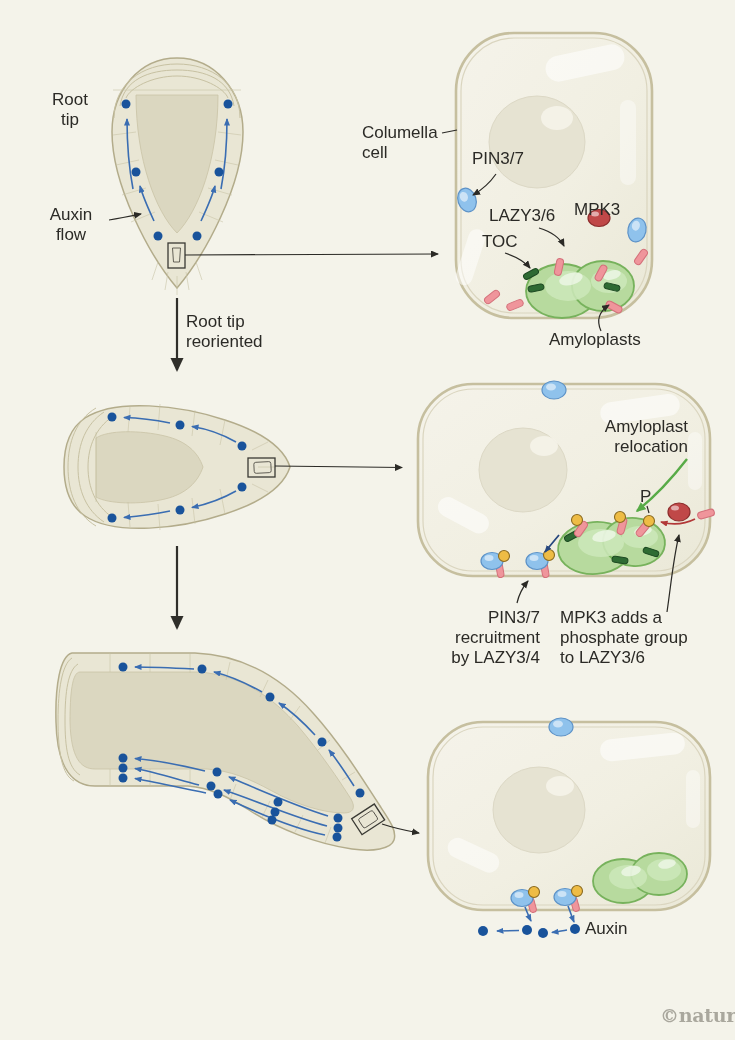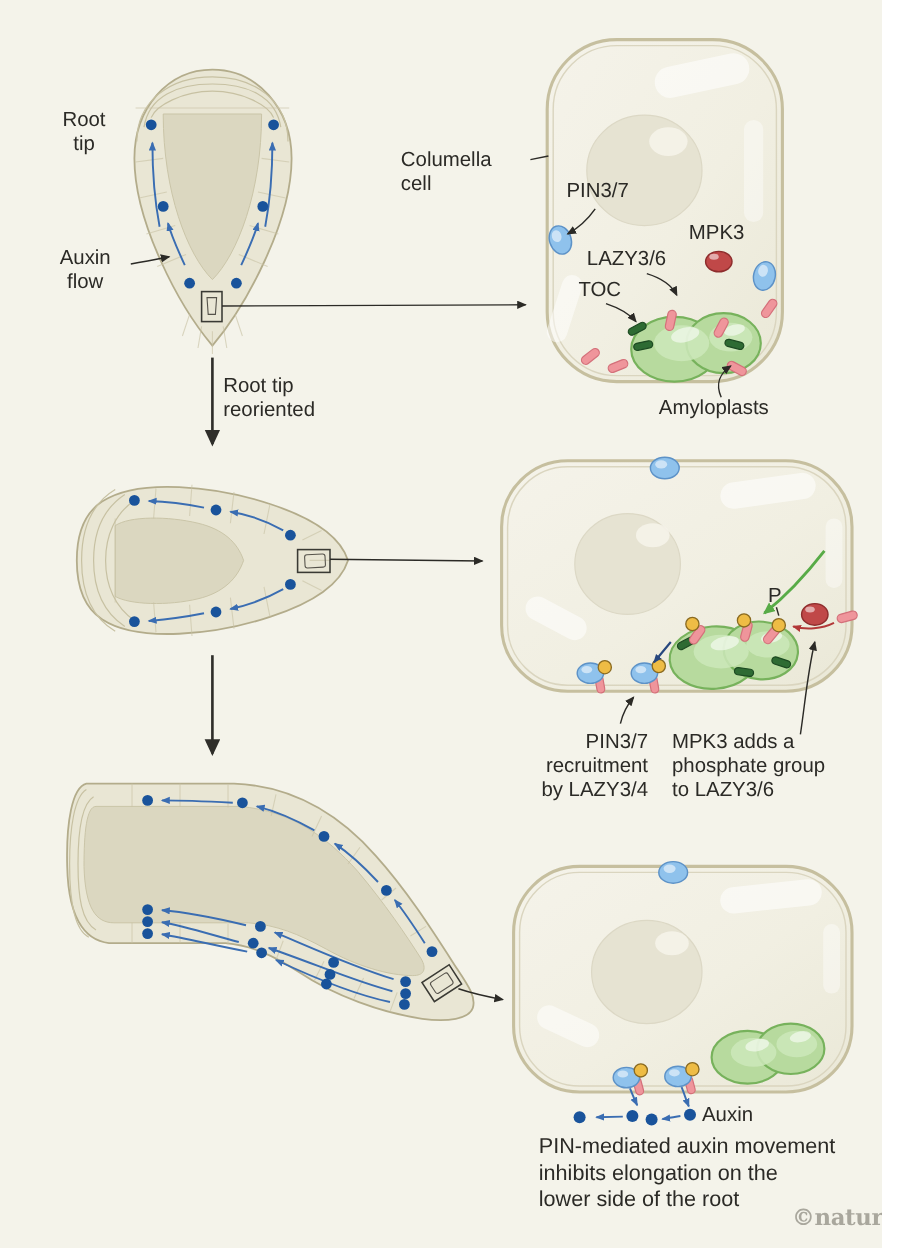--- a/index.html
+++ b/index.html
@@ -393,35 +393,34 @@
       <circle class="dot" cx="543" cy="933" r="5"></circle>
       <circle class="dot" cx="575" cy="929" r="5"></circle>
     </g>
   </g>
 </svg>
 
 <div class="lbl center" style="left:40px;top:90px;width:60px;">Root
 tip</div>
 <div class="lbl center" style="left:38px;top:205px;width:66px;">Auxin
 flow</div>
-<div class="lbl" style="left:334px;top:123px;">Columella
+<div class="lbl" style="left:362px;top:123px;">Columella
 cell</div>
 <div class="lbl" style="left:472px;top:149px;">PIN3/7</div>
-<div class="lbl" style="left:574px;top:184px;">MPK3</div>
+<div class="lbl" style="left:574px;top:200px;">MPK3</div>
 <div class="lbl" style="left:489px;top:206px;">LAZY3/6</div>
 <div class="lbl" style="left:482px;top:232px;">TOC</div>
 <div class="lbl" style="left:549px;top:330px;">Amyloplasts</div>
 <div class="lbl" style="left:186px;top:312px;">Root tip
 reoriented</div>
+<div class="lbl right" style="left:558px;top:417px;width:130px;">Amyloplast
+relocation</div>
 <div class="lbl" style="left:640px;top:487px;">P</div>
 <div class="lbl right" style="left:418px;top:608px;width:122px;">PIN3/7
 recruitment
 by LAZY3/4</div>
 <div class="lbl" style="left:560px;top:608px;">MPK3 adds a
 phosphate group
 to LAZY3/6</div>
 <div class="lbl" style="left:585px;top:919px;">Auxin</div>
-<div class="lbl caption" style="left:449px;top:944px;">PIN-mediated auxin movement
-inhibits elongation on the
-lower side of the root</div>
 <div class="credit">©nature</div>
 
 </div>
 
 </body></html>

